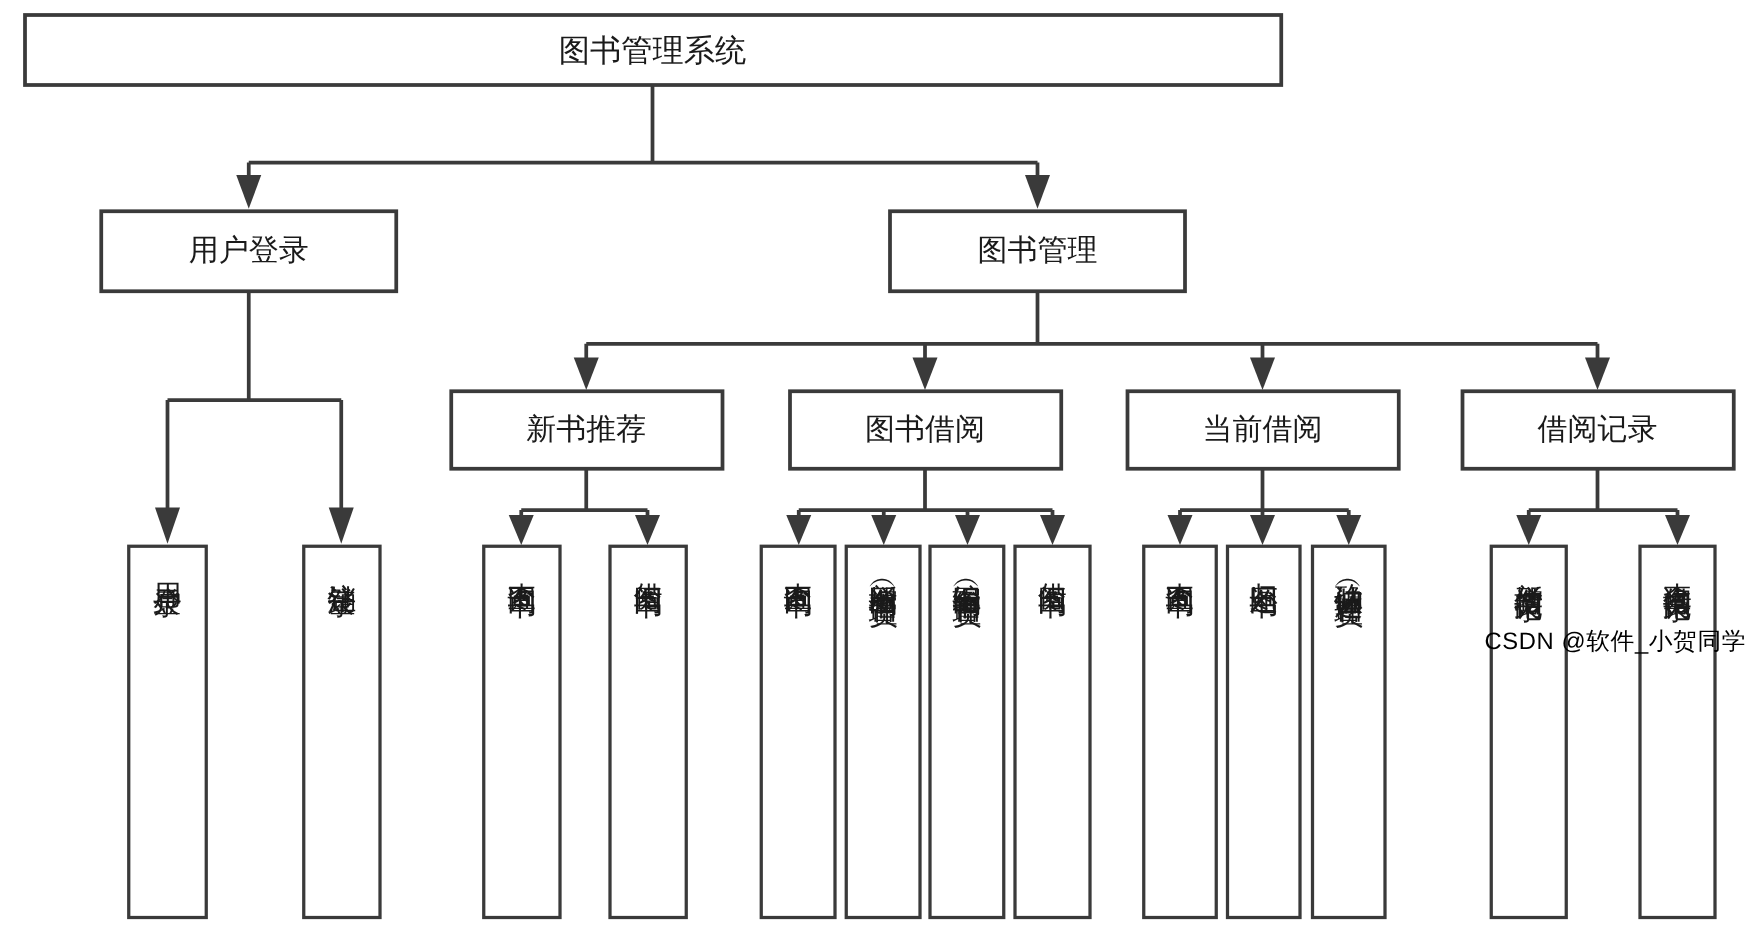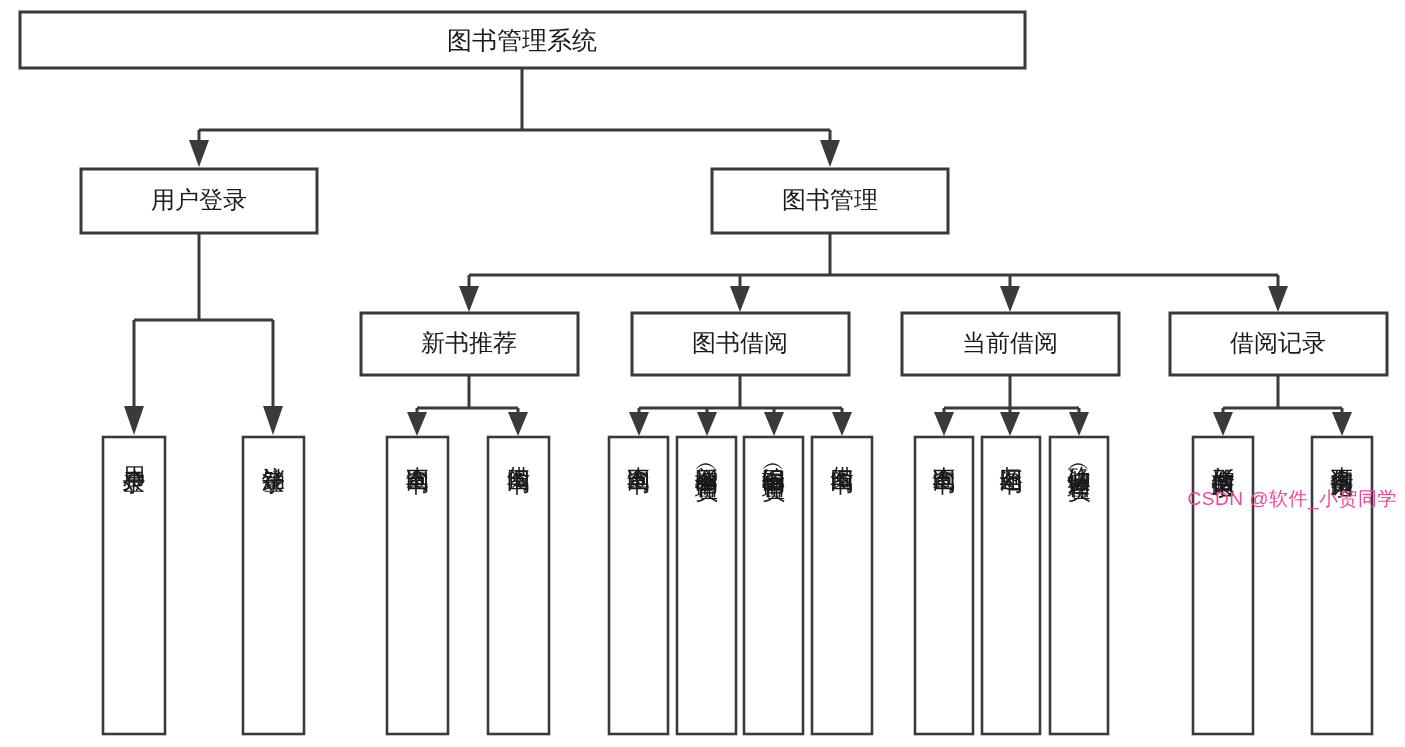--- a/index.html
+++ b/index.html
@@ -73,24 +73,24 @@
     font-family: "Liberation Sans", "DejaVu Sans", sans-serif;
     font-size: 23px;
     line-height: 1.08;
     letter-spacing: 2px;
     color: #1a1a1a;
     white-space: nowrap;
   }
   .watermark {
     position: absolute;
     right: 8px;
-    bottom: 16px;
+    bottom: 2px;
     font-family: "Liberation Sans", "DejaVu Sans", sans-serif;
     font-size: 19px;
-    color: #ec4899;
+    color: #000000;
     letter-spacing: 0.5px;
     user-select: none;
     white-space: nowrap;
   }
 </style>
 </head>
 <body>
 
 <div id="diagram-root">
   <svg class="flow" viewBox="0 0 1405 747" xmlns="http://www.w3.org/2000/svg">

